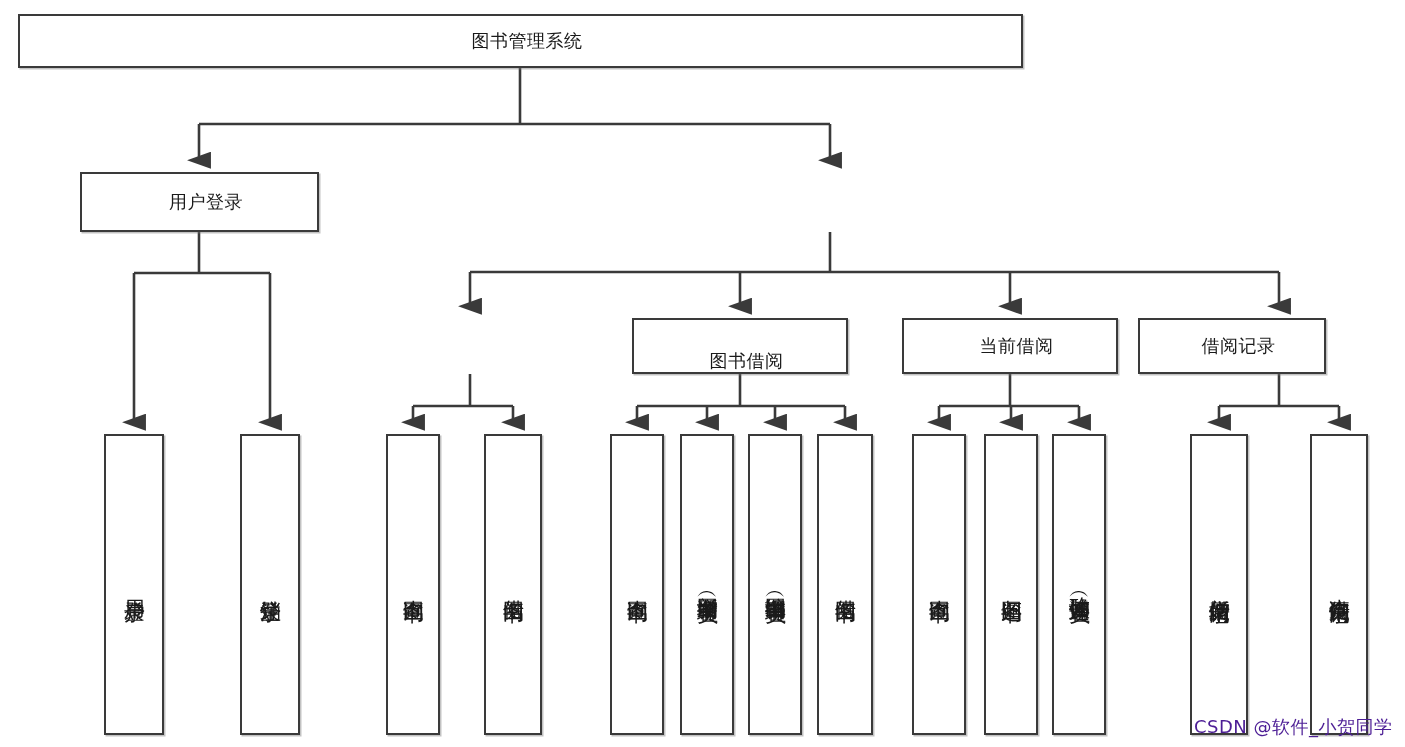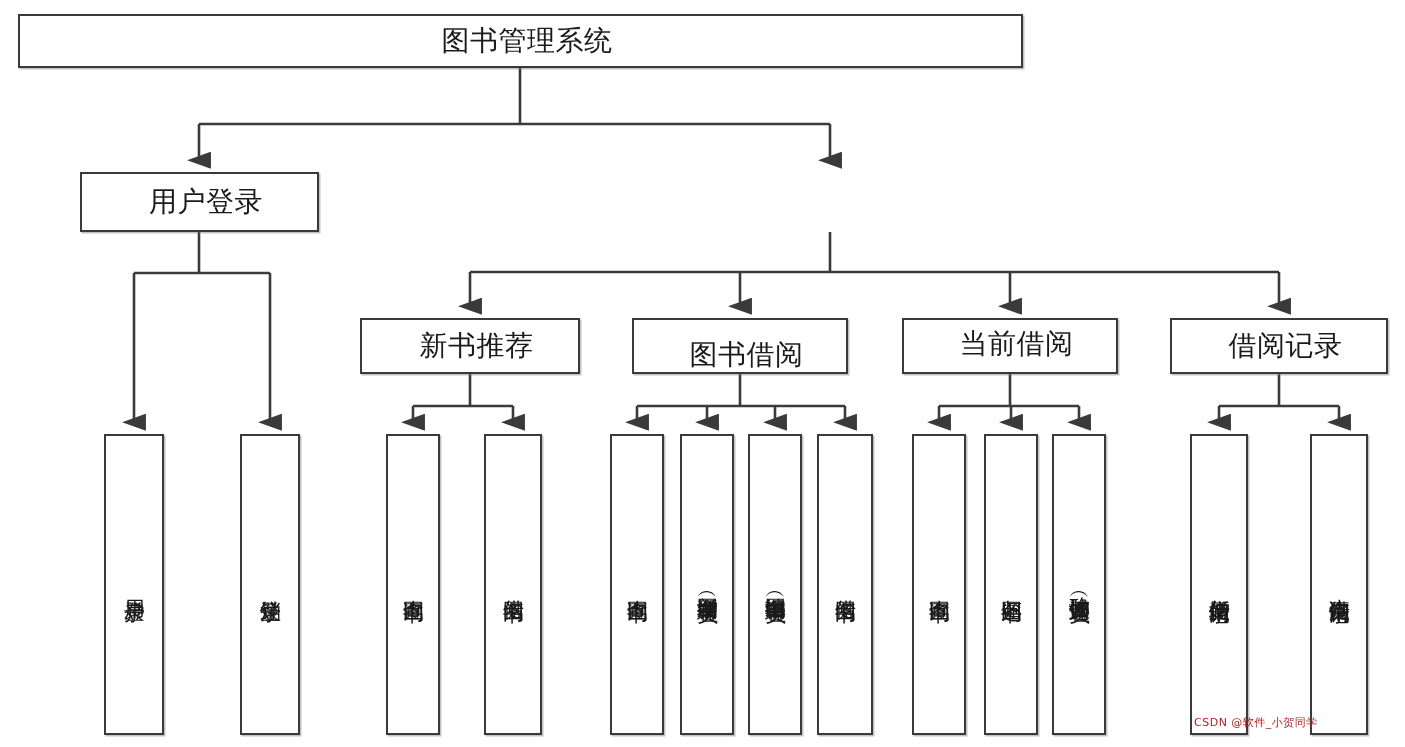--- a/index.html
+++ b/index.html
@@ -29,42 +29,42 @@
     box-sizing: border-box;
     border: 2.5px solid #3a3a3a;
     background: #ffffff;
     display: flex;
     align-items: center;
     justify-content: center;
     color: #1a1a1a;
     box-shadow: 1.5px 1.5px 0 0 rgba(120,120,120,0.45);
   }
   .node-h {
-    font-size: 28px;
+    font-size: 18px;
     line-height: 1.2;
     letter-spacing: 0.5px;
     white-space: nowrap;
     padding-left: 13px;
   }
   .node-v {
     font-size: 21px;
     letter-spacing: 1px;
   }
   .node-v .vtext {
     writing-mode: vertical-rl;
     text-orientation: upright;
     line-height: 1.18;
     display: block;
     text-align: center;
     white-space: nowrap;
   }
   .watermark {
     position: absolute;
-    font-size: 11px;
-    color: #b91c1c;
+    font-size: 18px;
+    color: #4c1d95;
     white-space: nowrap;
     letter-spacing: 0.5px;
   }
 </style>
 </head>
 <body>
 
 <div id="canvas">
 
   <svg id="diagram-svg" viewBox="0 0 1405 747" xmlns="http://www.w3.org/2000/svg">
@@ -118,30 +118,27 @@
   </svg>
 
   <div class="node node-h" style="left:18px; top:14px; width:1005px; height:54px;">
     <span>图书管理系统</span>
   </div>
 
   <div class="node node-h" style="left:80px; top:172px; width:239px; height:60px;">
     <span>用户登录</span>
   </div>
 
-  <div class="node node-h" style="left:360px; top:318px; width:220px; height:56px;">
-    <span>新书推荐</span>
-  </div>
   <div class="node node-h" style="left:632px; top:318px; width:216px; height:56px;align-items:flex-end;">
     <span>图书借阅</span>
   </div>
-  <div class="node node-h" style="left:902px; top:318px; width:216px; height:56px;font-family:Liberation Mono, monospace;">
+  <div class="node node-h" style="left:902px; top:318px; width:216px; height:56px;">
     <span>当前借阅</span>
   </div>
-  <div class="node node-h" style="left:1170px; top:318px; width:218px; height:56px;">
+  <div class="node node-h" style="left:1138px; top:318px; width:188px; height:56px;">
     <span>借阅记录</span>
   </div>
 
   <div class="node node-v" style="left:104px; top:434px; width:60px; height:301px;">
     <span class="vtext">用户登录</span>
   </div>
   <div class="node node-v" style="left:240px; top:434px; width:60px; height:301px;">
     <span class="vtext">注销登录</span>
   </div>
 

